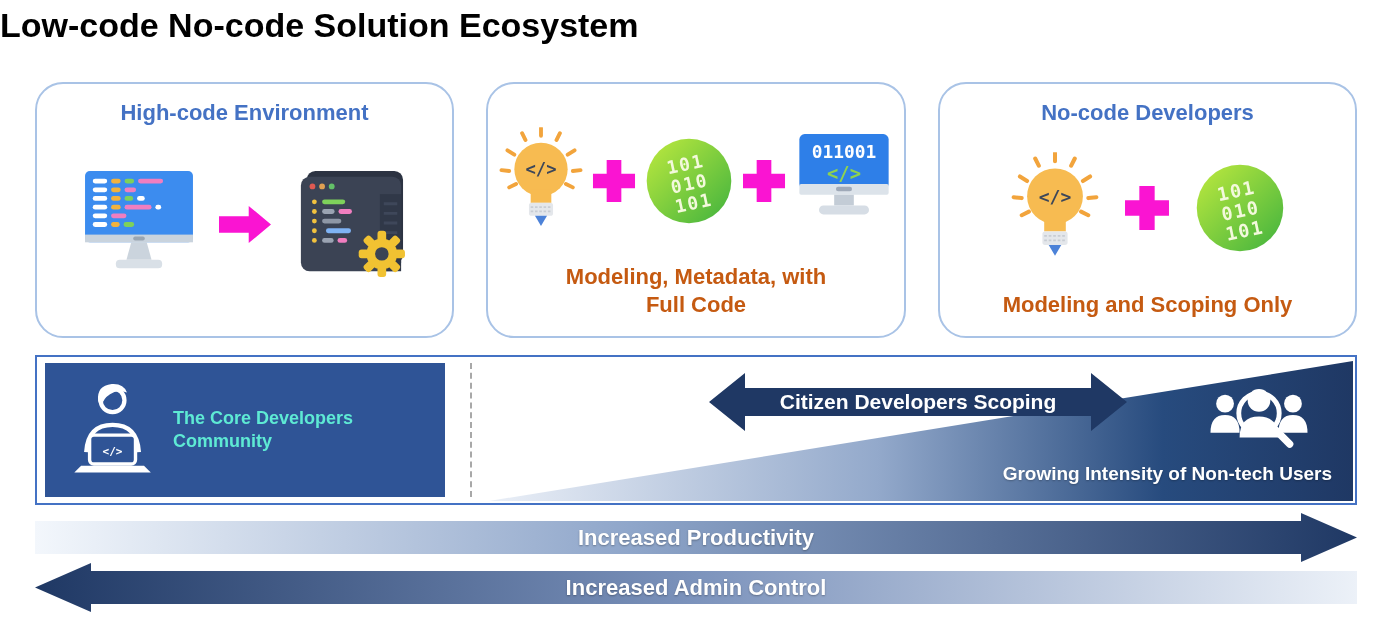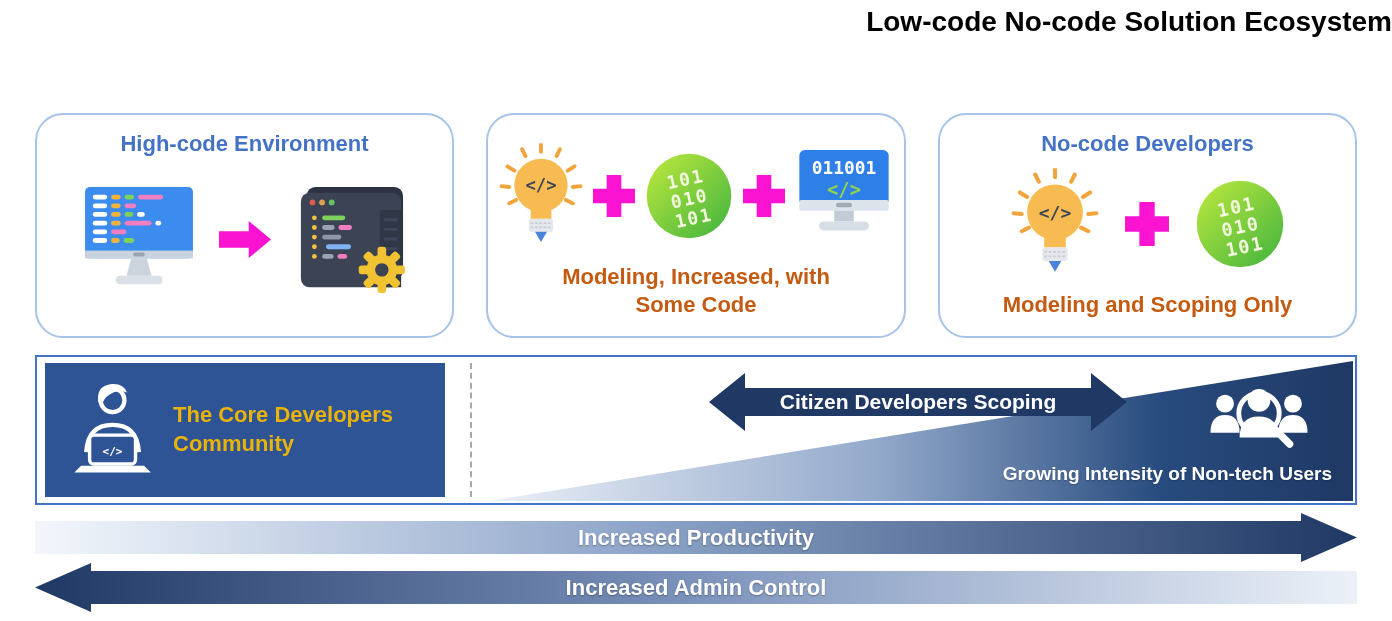--- a/index.html
+++ b/index.html
@@ -1,42 +1,42 @@
 <!DOCTYPE html>
 <html><head>
 <meta charset="utf-8">
 <style>
   html,body{margin:0;padding:0;background:#fff;}
   .stage{position:relative;width:1392px;height:621px;background:#fff;overflow:hidden;
          font-family:"Liberation Sans",sans-serif;}
-  .title{position:absolute;top:6px;left:0;right:0;text-align:right;margin:0;
-         font-size:28px;font-weight:bold;color:#000;}
+  .title{position:absolute;top:6px;left:0;right:0;text-align:left;margin:0;
+         font-size:34px;font-weight:bold;color:#000;}
   
   .cards{position:absolute;left:35px;top:82px;width:1322px;height:256px;display:flex;gap:32px;}
   .card{flex:1;border:2px solid #A9C3E6;border-radius:28px;background:#fff;
-        display:flex;flex-direction:column;align-items:center;padding:14px 10px 14px;box-sizing:border-box;margin-top:31px;}
+        display:flex;flex-direction:column;align-items:center;padding:14px 10px 14px;box-sizing:border-box;}
   .card h2{font-size:22px;color:#4472C4;margin:2px 0 0;font-weight:bold;}
   .icon-row{flex:1;display:flex;align-items:center;justify-content:center;}
   .card1 .icon-row{gap:22px;}
   .card2 .icon-row{gap:8px;}
   .card3 .icon-row{gap:24px;}
   .caption{font-size:22px;font-weight:bold;color:#C55A11;text-align:center;margin:0 0 4px;line-height:1.25;}
   .caption.narrow{max-width:300px;}
   
   .t-bulb{font:bold 20px "DejaVu Sans Mono",monospace;fill:#3D4759;text-anchor:middle;}
   .t-ball text{font:bold 20px "DejaVu Sans Mono",monospace;fill:#F3F9DC;text-anchor:middle;letter-spacing:2px;}
   .t-bin{font:bold 20px "DejaVu Sans Mono",monospace;fill:#fff;text-anchor:middle;}
   .t-tag{font:bold 21px "DejaVu Sans Mono",monospace;fill:#8FD34F;text-anchor:middle;}
   .t-lap{font:bold 13px "DejaVu Sans Mono",monospace;fill:#fff;text-anchor:middle;}
   
   .band{position:absolute;left:35px;top:355px;width:1322px;height:150px;border:2px solid #4472C4;
         background:#fff;box-sizing:border-box;}
   .core-box{position:absolute;left:8px;top:6px;width:400px;height:134px;background:#2F5496;
             display:flex;align-items:center;gap:12px;padding-left:14px;box-sizing:border-box;}
-  .core-label{color:#eab308;font-size:22px;font-weight:bold;line-height:1.3;max-width:245px;}
+  .core-label{color:#5eead4;font-size:18px;font-weight:bold;line-height:1.3;max-width:245px;}
   .dashline{position:absolute;left:433px;top:6px;height:134px;border-left:2px dashed #A8A8A8;}
   .triangle{position:absolute;left:452px;bottom:2px;width:864px;height:140px;
             background:linear-gradient(90deg,#EAEFF7 0%,#93A9CB 45%,#274B7E 78%,#1F3864 100%);
             clip-path:polygon(0 100%,100% 0,100% 100%);}
   .citizen{position:absolute;left:672px;top:14px;width:418px;height:62px;}
   .citizen svg{position:absolute;left:0;top:0;width:100%;height:100%;}
   .citizen span{position:absolute;inset:0;display:flex;align-items:center;justify-content:center;
                 color:#fff;font-size:21px;font-weight:bold;text-align:center;}
   .growing{position:absolute;right:23px;top:106px;color:#fff;font-size:19px;font-weight:bold;
            text-shadow:0 1px 2px rgba(0,0,0,.25);}
@@ -230,21 +230,21 @@
         </svg>
         <svg width="44" height="44" viewBox="0 0 90 90">
             <use href="#sym-plus"></use>
           </svg>
         <svg width="100" height="93" viewBox="0 0 112 104">
           <use href="#sym-bmon"></use>
           <text x="56" y="27" class="t-bin">011001</text>
           <text x="56" y="51" class="t-tag">&lt;/&gt;</text>
         </svg>
       </div>
-      <p class="caption narrow">Modeling, Increased, with Some Code</p>
+      <p class="caption narrow">Modeling, Metadata, with Full Code</p>
     </section>
 
     <section class="card card3">
       <h2>No-code Developers</h2>
       <div class="icon-row">
         <svg width="90" height="112" viewBox="0 0 100 124">
           <use href="#sym-bulb"></use>
           <text x="50" y="56" class="t-bulb">&lt;/&gt;</text>
         </svg>
         <svg width="46" height="46" viewBox="0 0 90 90">

